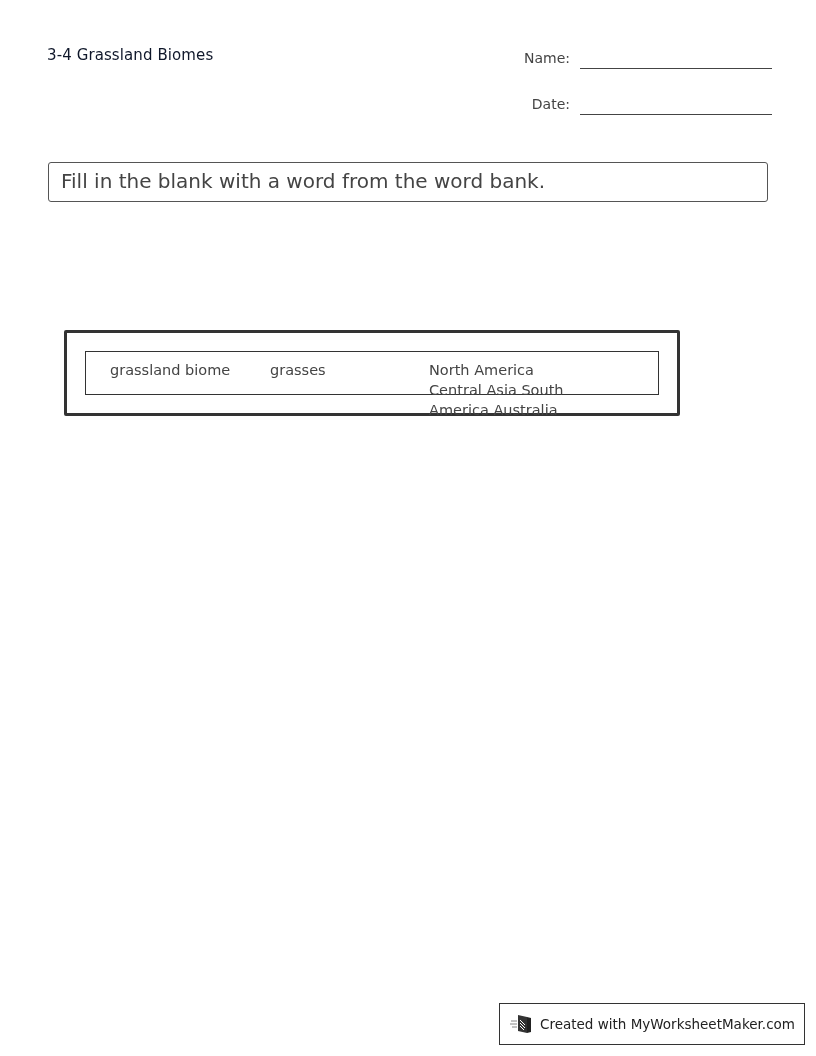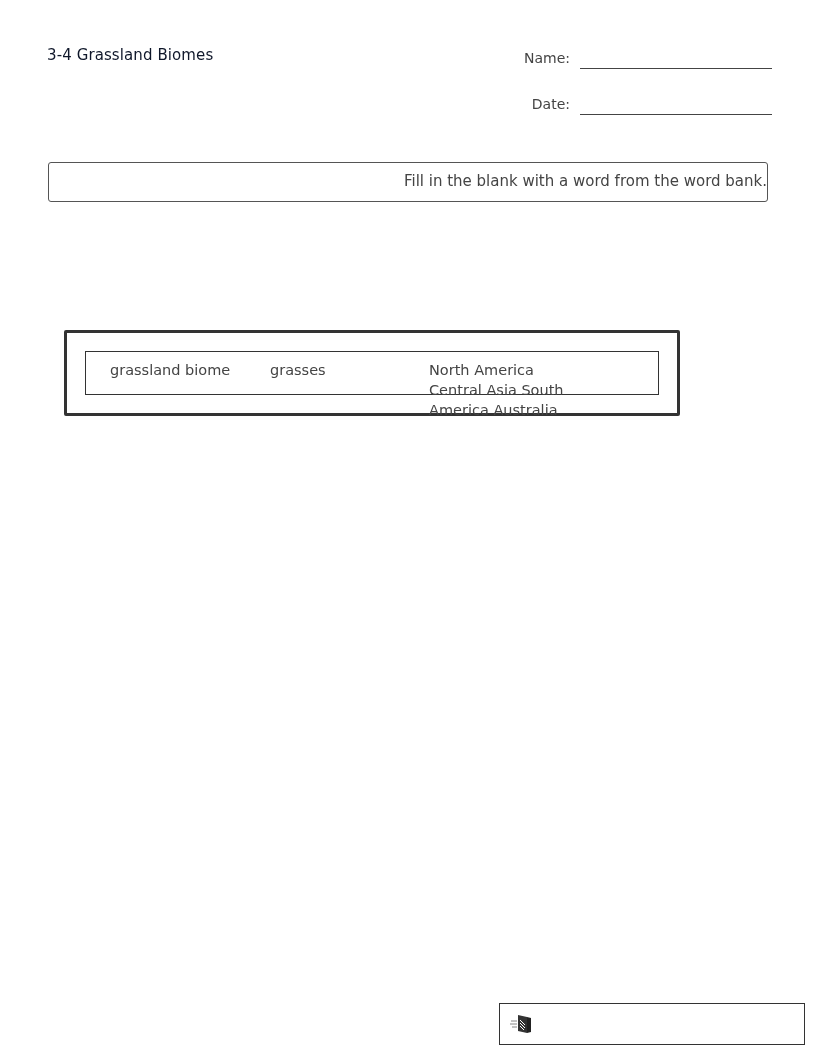--- a/index.html
+++ b/index.html
@@ -44,24 +44,23 @@
     .instructions {
       position: absolute;
       left: 48px;
       top: 162px;
       width: 706px;
       height: 26px;
       border: 1px solid #555555;
       border-radius: 3px;
       padding: 6px 0 6px 12px;
       box-sizing: content-box;
-      font-size: 15px;
+      font-size: 20px;
       color: #444444;
       line-height: 14px;
-      text-align: right;
     }
     .instructions span {
       position: relative;
       top: 5px;
     }
     .word-bank-outer {
       position: absolute;
       left: 64px;
       top: 330px;
       width: 616px;
@@ -140,13 +139,14 @@
   <span class="footer-icon">
     <svg width="24" height="22" viewBox="0 0 24 22">
       <line x1="1" y1="8" x2="7" y2="8" stroke="#888" stroke-width="1"></line>
       <line x1="0" y1="11" x2="7" y2="11" stroke="#888" stroke-width="1"></line>
       <line x1="2" y1="14" x2="7" y2="14" stroke="#888" stroke-width="1"></line>
       <path d="M8 2 L17 4 L17 20 L8 18 Z" fill="#333"></path>
       <path d="M17 4 L21 5 L21 19 L17 20 Z" fill="#222"></path>
       <path d="M10 7 L15 12 M10 10 L15 15 M10 13 L14 17" stroke="#fff" stroke-width="1"></path>
     </svg>
   </span>
+  <span>Created with MyWorksheetMaker.com</span>
 </div>
 
 </body></html>

